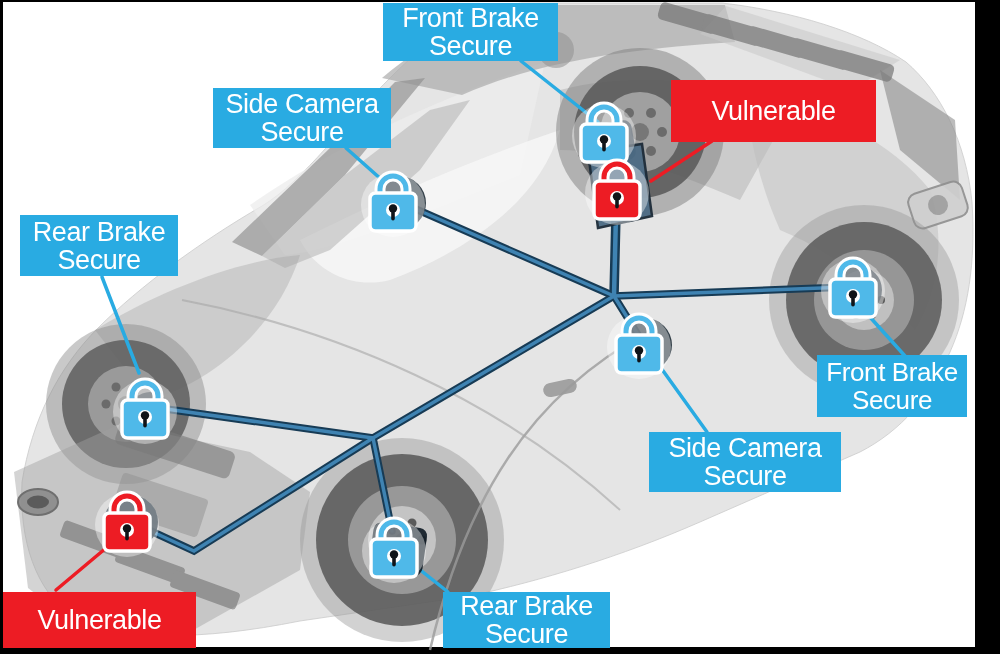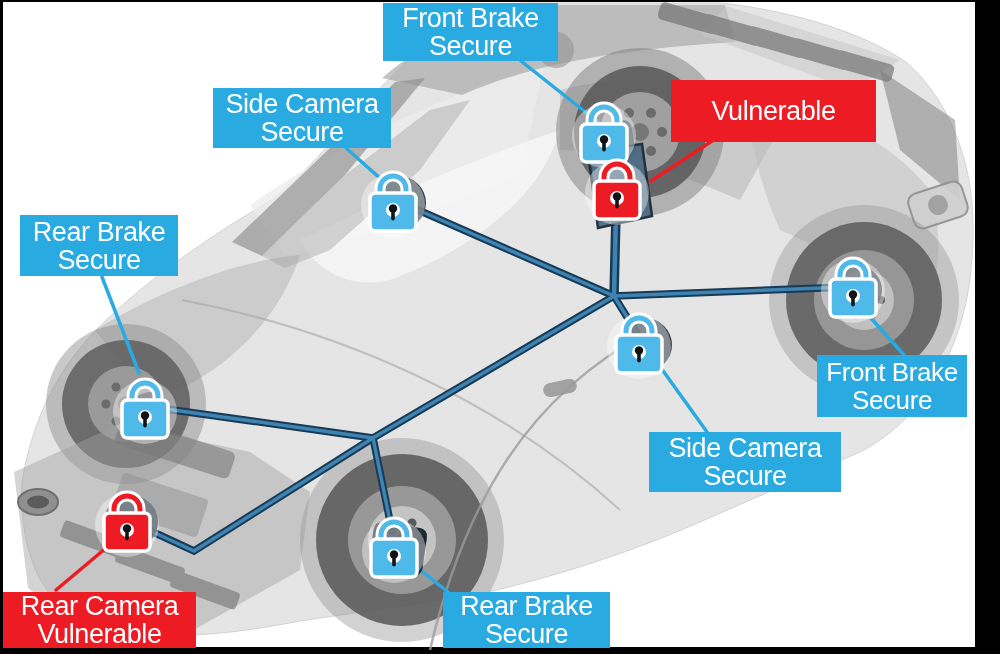--- a/index.html
+++ b/index.html
@@ -254,20 +254,19 @@
 </div>
 <div class="label lbl-front-brake-right secure">
   <span>Front Brake</span>
   <span>Secure</span>
 </div>
 <div class="label lbl-side-camera-right secure">
   <span>Side Camera</span>
   <span>Secure</span>
 </div>
 <div class="label lbl-rear-camera vulnerable">
-  <span>Rear Camera</span>
   <span>Vulnerable</span>
 </div>
 <div class="label lbl-rear-brake-bottom secure">
   <span>Rear Brake</span>
   <span>Secure</span>
 </div>
 </div>
 
 </body></html>

